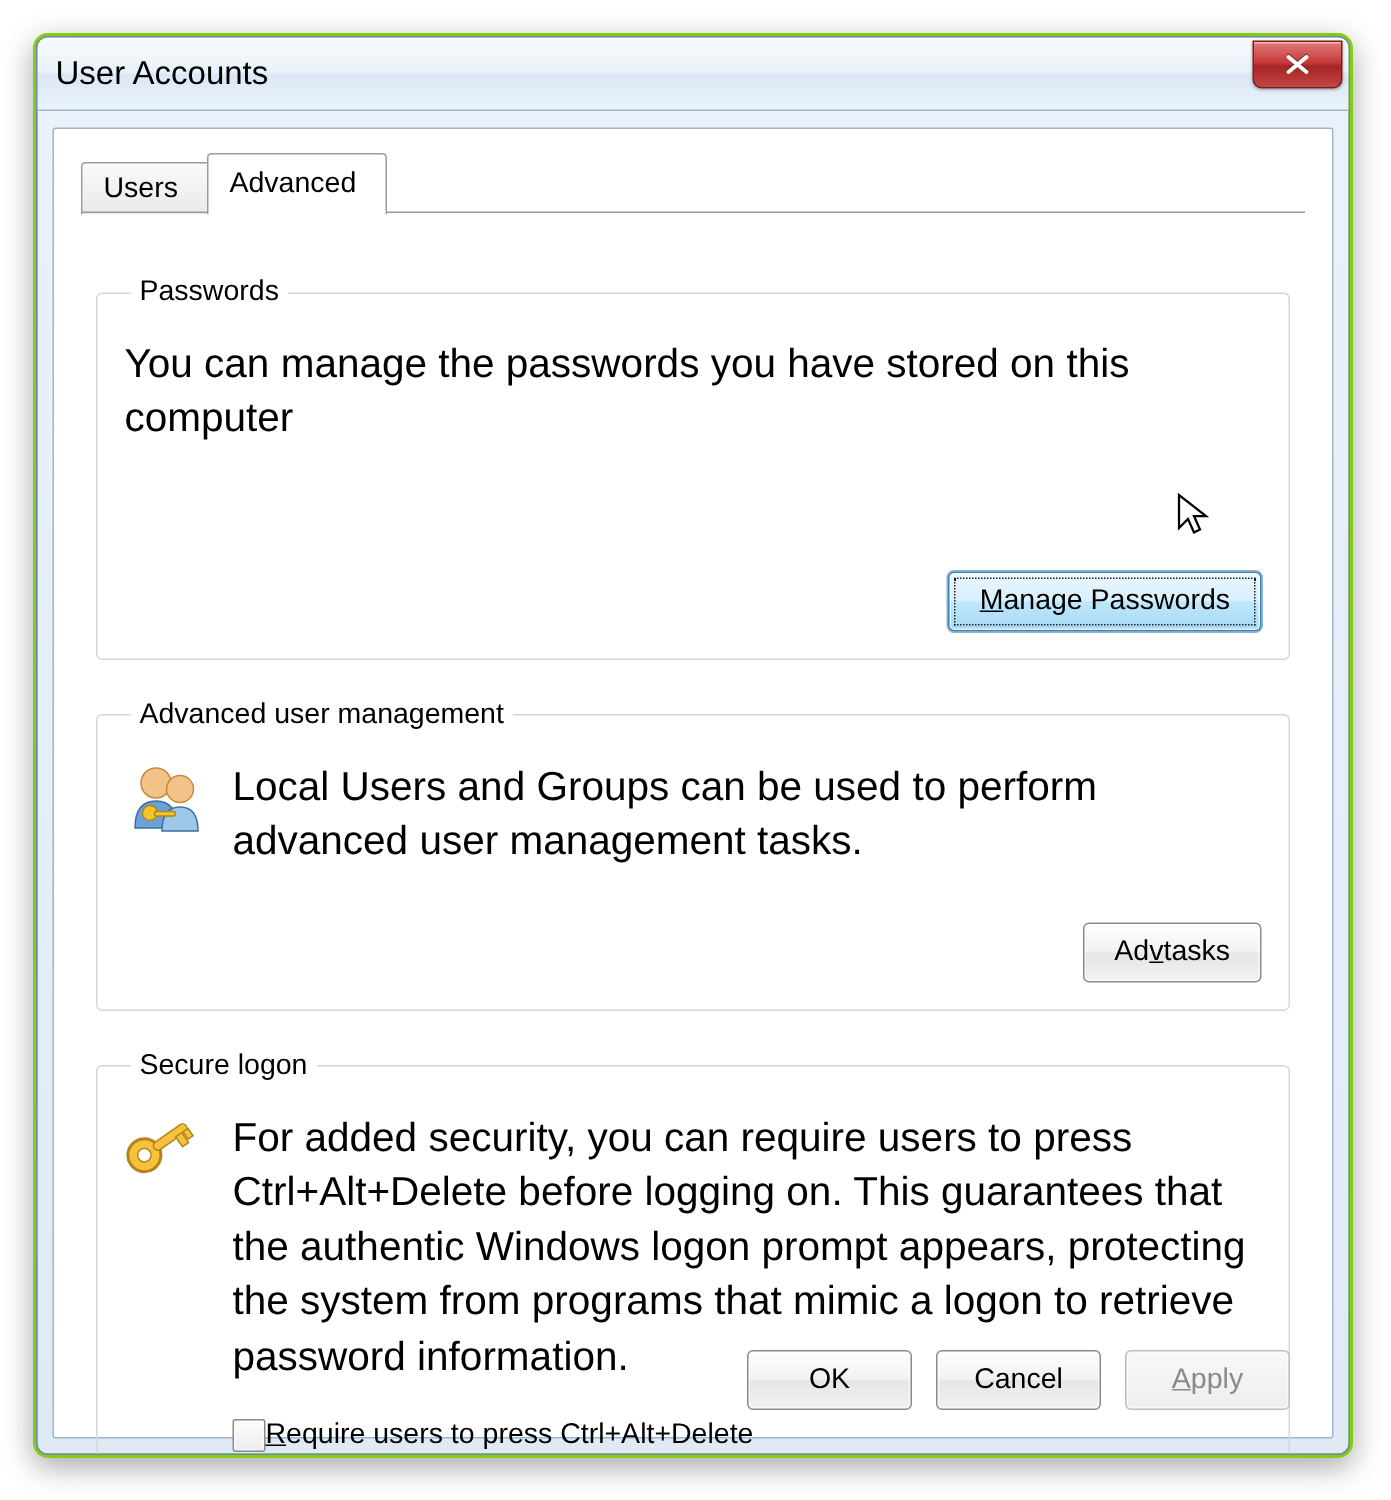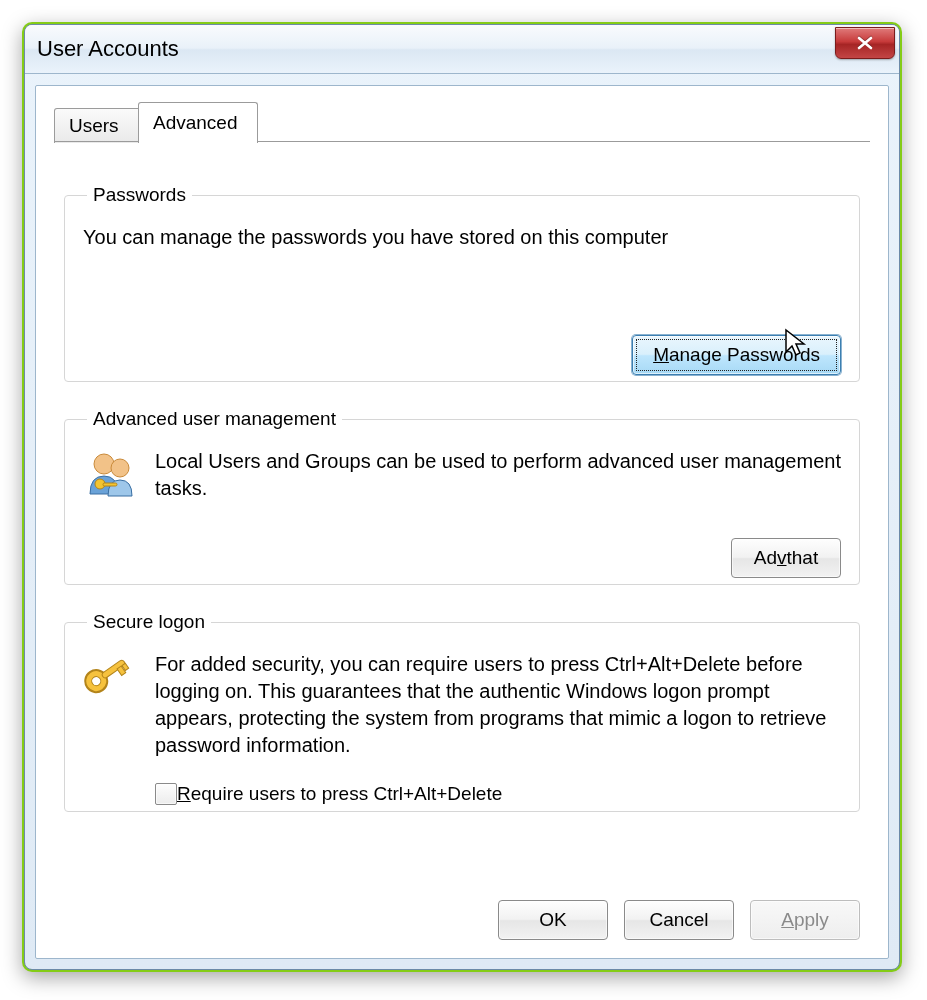--- a/index.html
+++ b/index.html
@@ -110,32 +110,32 @@
   }
 
   .content {
     padding: 20px 28px 18px 28px;
   }
 
   fieldset.group {
     border: 1px solid #d6d6d6;
     border-radius: 4px;
     margin: 18px 0 26px 0;
-    padding: 18px 18px 6px 18px;
+    padding: 18px 18px 18px 18px;
     position: relative;
   }
   fieldset.group > legend {
     font-size: 19px;
     color: #000;
     padding: 0 6px;
     margin-left: 4px;
   }
 
   .group .desc {
-    font-size: 20px;
+    font-size: 27px;
     line-height: 1.35;
     color: #000;
   }
 
   .btn-row {
     display: flex;
     justify-content: flex-end;
     margin-top: 28px;
   }
   .btn-row.tight { margin-top: 12px; }
@@ -265,21 +265,21 @@
                 <circle cx="16" cy="34" r="5" fill="#f4c430" stroke="#b3841a"></circle>
                 <rect x="19" y="33" width="14" height="3" rx="1.5" fill="#f4c430" stroke="#b3841a"></rect>
               </svg>
             </div>
             <div class="text-slot">
               <div class="desc">Local Users and Groups can be used to perform advanced user management tasks.</div>
             </div>
           </div>
           <div class="btn-row tight">
             <button class="win">
-              <span>Ad</span><span class="mn">v</span><span>that</span>
+              <span>Ad</span><span class="mn">v</span><span>tasks</span>
             </button>
           </div>
         </fieldset>
 
         <fieldset class="group">
           <legend>Secure logon</legend>
           <div class="row-with-icon">
             <div class="icon-slot key-icon">
               <svg width="54" height="60" viewBox="0 0 54 60">
                 <g transform="rotate(-35 27 30)">

